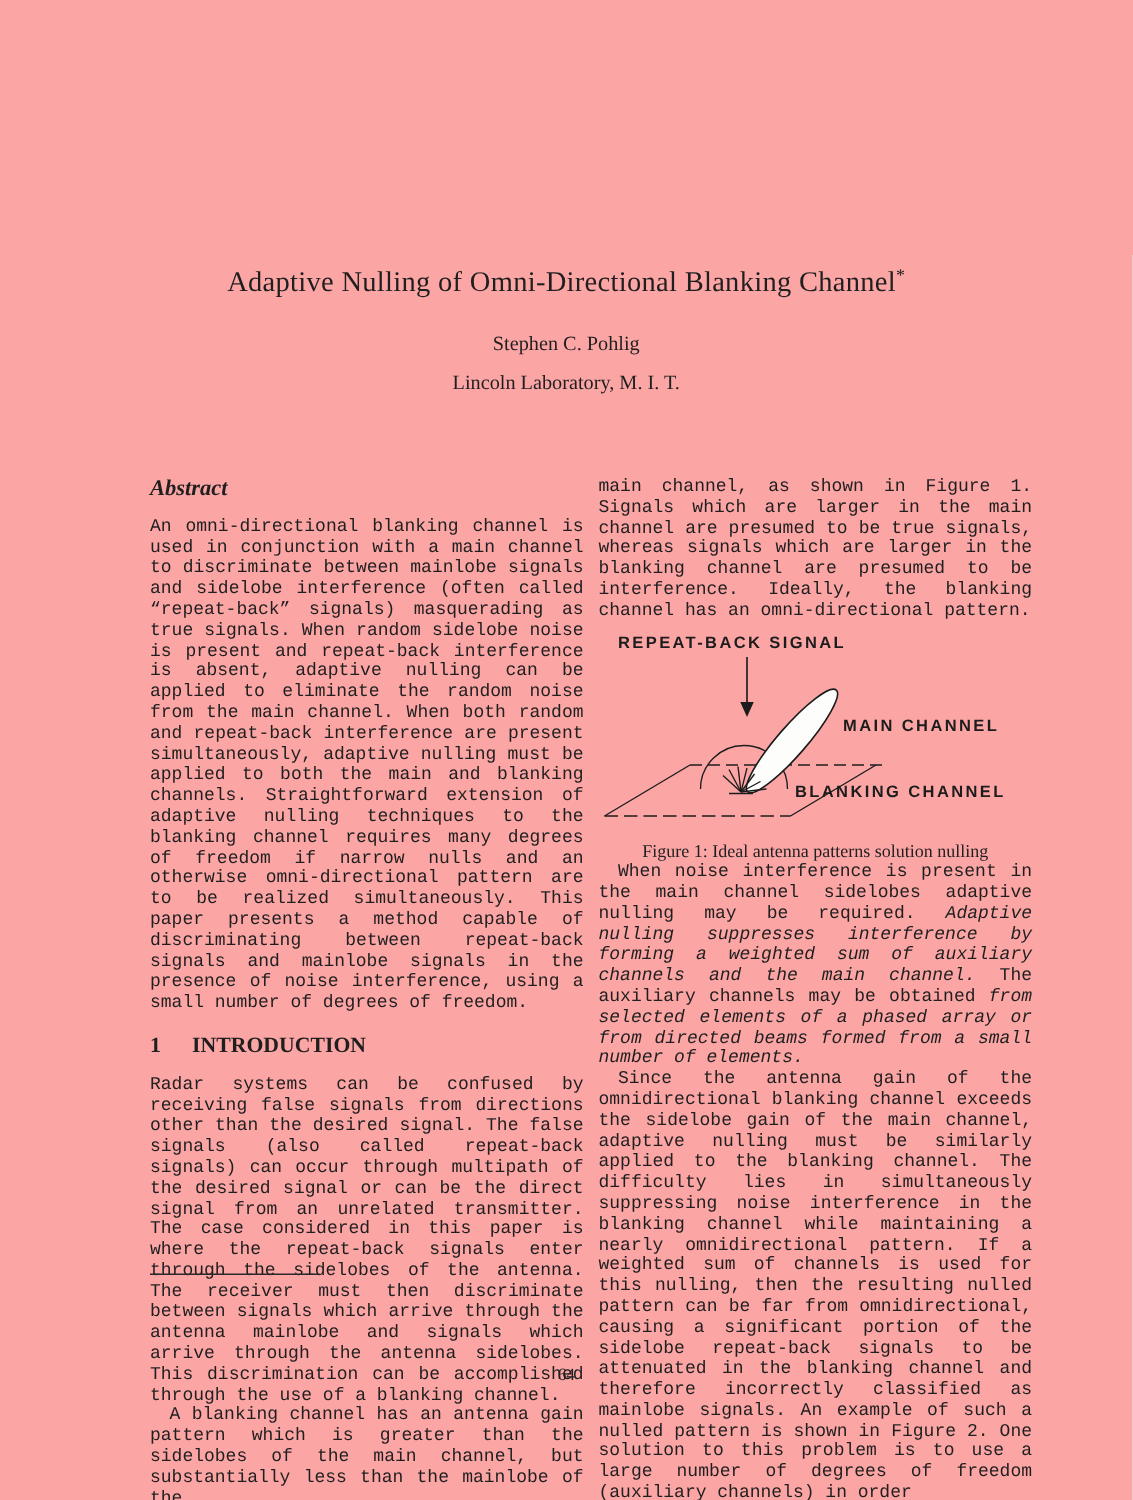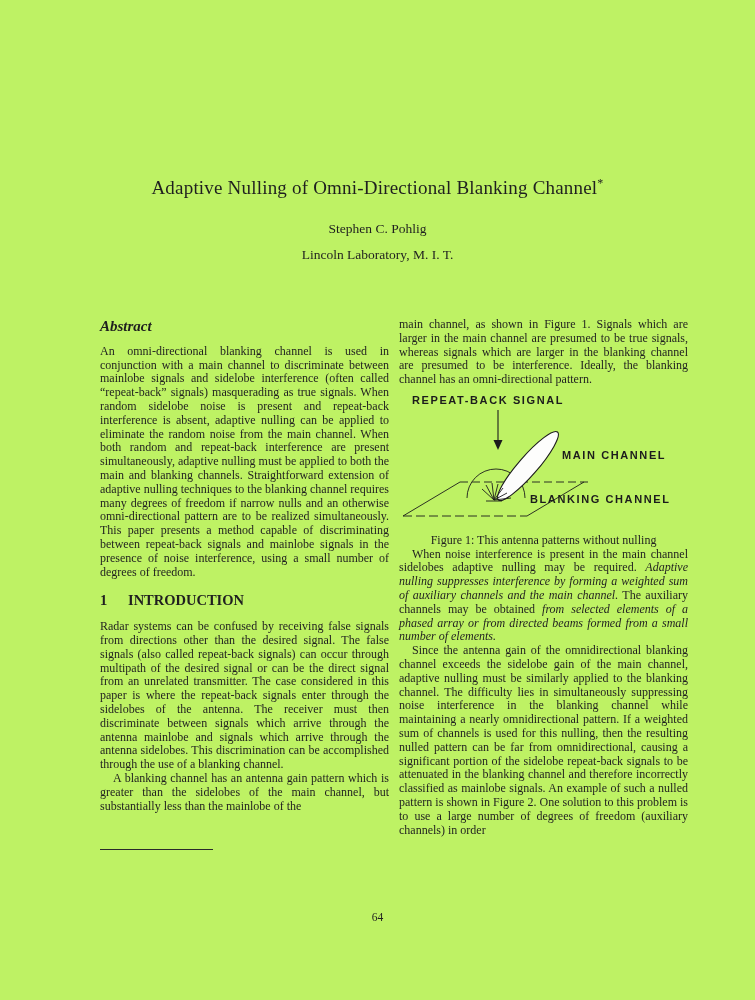--- a/index.html
+++ b/index.html
@@ -1,20 +1,20 @@
 <!DOCTYPE html>
 <html><head>
 <meta charset="utf-8">
 <style>
   html,body { margin:0; padding:0; background:#e8e8e6; }
   .page {
     position:relative;
     width:755px; height:1000px;
     margin:0 auto;
-    background:#bef264;
+    background:#fca5a5;
     color:#1f1f1f;
     font-family:"Liberation Serif", serif;
     overflow:hidden;
   }
   .centered { position:absolute; left:0; width:100%; text-align:center; }
   .doc-title { top:176px; font-size:19px; letter-spacing:0.2px; }
   .doc-title sup { font-size:12px; }
   .author { top:221px; font-size:13.5px; }
   .affil  { top:247px; font-size:13.5px; }
   .addr   { top:263px; font-size:13.5px; }
@@ -22,21 +22,21 @@
   .col {
     position:absolute;
     width:289px;
     font-size:12px;
     line-height:13.8px;
     text-align:justify;
   }
   .col-left  { left:100px; top:320px; height:566px; }
   .col-right { left:399px; top:318px; }
 
-  .col p { margin:0; }
+  .col p { margin:0;font-family:Liberation Mono, monospace; }
   .indent { text-indent:13px; }
   .h-abstract {
     margin:0 0 11px 0;
     font-size:15px; font-weight:bold;
     text-align:left;
     font-style:italic;
   }
   .h-section {
     margin:15px 0 12px 0;
     font-size:14.5px; font-weight:bold;
@@ -135,21 +135,21 @@
           <line x1="95" y1="107" x2="99" y2="91"></line>
           <line x1="95" y1="107" x2="104" y2="95"></line>
           <line x1="95" y1="107" x2="108" y2="100"></line>
           <line x1="95" y1="107" x2="112" y2="105"></line>
           <line x1="87" y1="108" x2="103" y2="108"></line>
         </g>
 
         <text x="163" y="66">MAIN CHANNEL</text>
         <text x="131" y="110">BLANKING CHANNEL</text>
       </svg>
-      <div class="fig-caption">Figure 1: This antenna patterns without nulling</div>
+      <div class="fig-caption">Figure 1: Ideal antenna patterns solution nulling</div>
     </div>
 
     <p class="indent"><span>When noise interference is present in the main channel sidelobes adaptive nulling may be required. </span><span style="font-style: italic;">Adaptive nulling suppresses interference by forming a weighted sum of auxiliary channels and the main channel.</span><span> The auxiliary channels may be obtained </span><span style="font-style: italic;">from selected elements of a phased array or from directed beams formed from a small number of elements.</span></p>
     <p class="indent">Since the antenna gain of the omnidirectional blanking channel exceeds the sidelobe gain of the main channel, adaptive nulling must be similarly applied to the blanking channel. The difficulty lies in simultaneously suppressing noise interference in the blanking channel while maintaining a nearly omnidirectional pattern. If a weighted sum of channels is used for this nulling, then the resulting nulled pattern can be far from omnidirectional, causing a significant portion of the sidelobe repeat-back signals to be attenuated in the blanking channel and therefore incorrectly classified as mainlobe signals. An example of such a nulled pattern is shown in Figure 2. One solution to this problem is to use a large number of degrees of freedom (auxiliary channels) in order</p>
   </div>
 
   <div class="page-number">64</div>
 
 </div>
 

